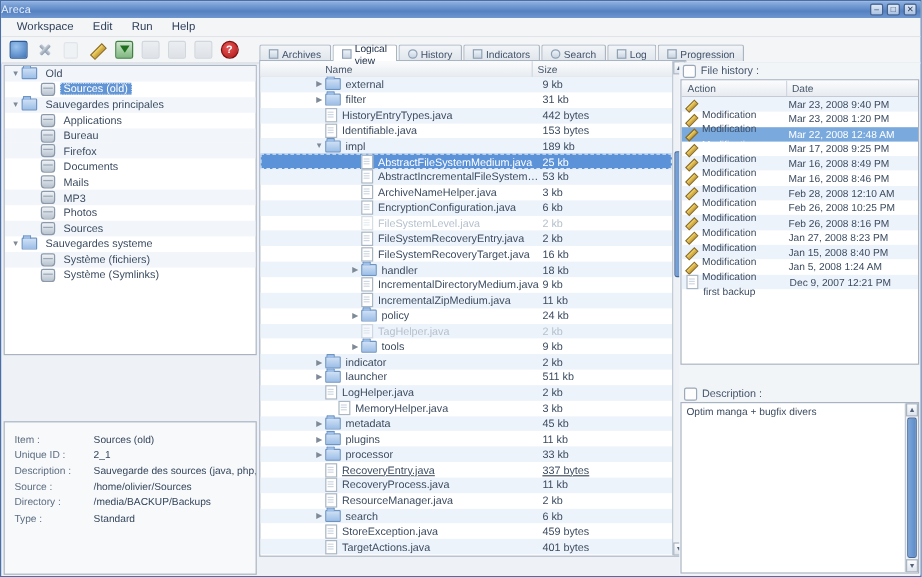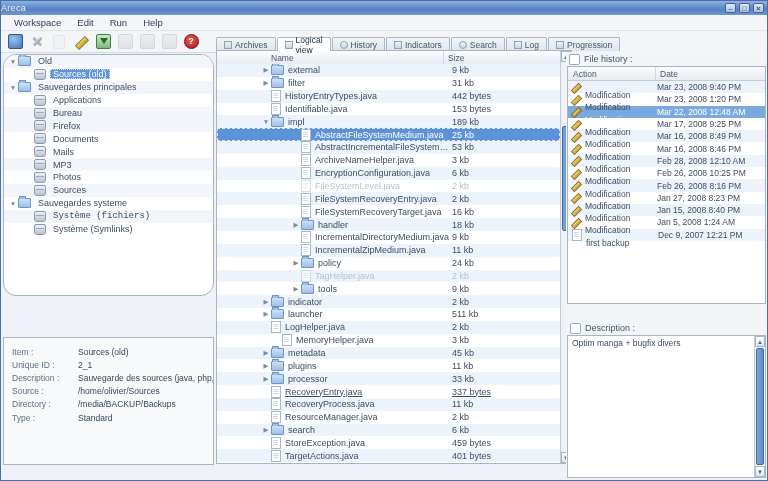--- a/index.html
+++ b/index.html
@@ -33,37 +33,37 @@
   .ti-backup{background:linear-gradient(#cfe6cf,#7fb87f);border:1px solid #3f7f3f;}
   .ti-backup::after{content:"";position:absolute;left:3px;top:3px;width:0;height:0;
     border-left:4px solid transparent;border-right:4px solid transparent;border-top:6px solid #1f6f1f;}
   .ti-gray{background:linear-gradient(#e6eaee,#ccd3da);border:1px solid #b7bfc8;}
   .ti-help{background:radial-gradient(circle at 40% 35%,#e85a5a,#b01212);border:1px solid #7d0c0c;
     border-radius:50%;color:#fff;font-weight:bold;font-size:9px;line-height:13px;text-align:center;}
   .disabled{opacity:.55;}
   
   .panel{position:absolute;background:#fff;border:1px solid #a9b4c2;box-sizing:border-box;}
   
-  .tree-panel{left:2px;top:53px;width:211px;height:242px;overflow:hidden;border-radius:13px;}
+  .tree-panel{left:2px;top:53px;width:211px;height:242px;overflow:hidden;}
   .trow{height:12.9px;display:flex;align-items:center;font-size:9px;color:#3c4c60;white-space:nowrap;}
   .trow.stripe{background:#f2f6fb;}
   .trow .lbl{padding:0 3px;border-radius:1px;}
   .trow.sel .lbl{background:#6094d4;color:#fff;outline:1px dotted #cfe0f4;outline-offset:-1px;}
   .arrow{width:10px;font-size:6.5px;color:#7e8a98;text-align:center;flex:none;}
   .ic-folder{width:11px;height:8px;flex:none;background:linear-gradient(#cfe0f4,#9dbfe8);
     border:1px solid #6d94c4;border-radius:1px;position:relative;margin-right:4px;}
   .ic-folder::before{content:"";position:absolute;left:0;top:-3px;width:5px;height:2px;
     background:#9dbfe8;border:1px solid #6d94c4;border-bottom:none;border-radius:1px 1px 0 0;}
   .ic-target{width:10px;height:9px;flex:none;margin-right:4px;border:1px solid #8c99aa;border-radius:2px 2px 3px 3px;
     background:linear-gradient(#eef2f6,#b9c4d0);position:relative;}
   .ic-target::after{content:"";position:absolute;left:1px;right:1px;top:3px;height:1px;background:#9aa7b6;}
   .ic-file{width:8px;height:10px;flex:none;margin-right:4px;background:#fff;border:1px solid #a9b6c4;position:relative;}
   .ic-file::after{content:"";position:absolute;left:1px;top:2px;width:5px;height:1px;background:#cfd8e2;box-shadow:0 2px 0 #cfd8e2,0 4px 0 #cfd8e2;}
   
-  .props-panel{left:2px;top:336px;width:211px;height:128px;background:#f7f9fb;padding-top:7px;}
+  .props-panel{left:2px;top:350px;width:211px;height:128px;background:#f7f9fb;padding-top:7px;}
   .prow{display:flex;font-size:8.5px;height:13.2px;align-items:center;}
   .prow .pl{width:66px;padding-left:8px;color:#5d6d80;flex:none;}
   .prow .pv{color:#34455a;white-space:nowrap;overflow:hidden;}
   
   .mid{position:absolute;left:215px;top:36px;width:356px;height:427px;}
   .tabs{position:absolute;left:0;top:0;right:0;height:14px;display:flex;gap:1px;}
   .tab{display:flex;align-items:center;gap:3px;padding:0 7px;font-size:8.5px;color:#42526a;
     background:linear-gradient(#f2f5f8,#dfe5ec);border:1px solid #aab5c2;border-bottom:none;
     border-radius:2px 2px 0 0;box-sizing:border-box;}
   .tab.active{background:#fff;color:#22324a;position:relative;z-index:2;}
@@ -205,21 +205,21 @@
       </div>
       <div class="trow stripe " style="padding-left:30px;">
         <span class="ic-target"></span>
         <span class="lbl">Sources</span>
       </div>
       <div class="trow " style="padding-left:4px;">
         <span class="arrow">▼</span>
         <span class="ic-folder"></span>
         <span class="lbl">Sauvegardes systeme</span>
       </div>
-      <div class="trow stripe " style="padding-left:30px;font-family:Liberation Mono, monospace;">
+      <div class="trow stripe " style="padding-left:30px;">
         <span class="ic-target"></span>
         <span class="lbl">Système (fichiers)</span>
       </div>
       <div class="trow  " style="padding-left:30px;">
         <span class="ic-target"></span>
         <span class="lbl">Système (Symlinks)</span>
       </div>
     </div>
 
   <div class="panel props-panel" id="propspanel">

